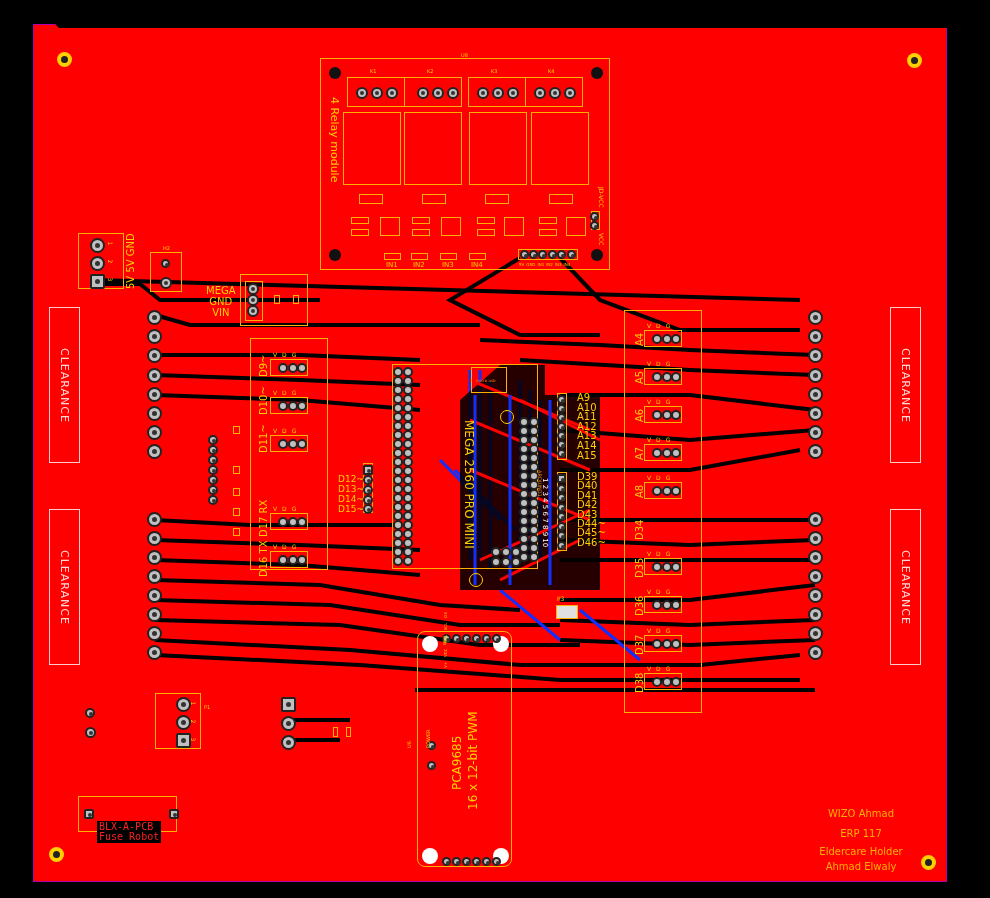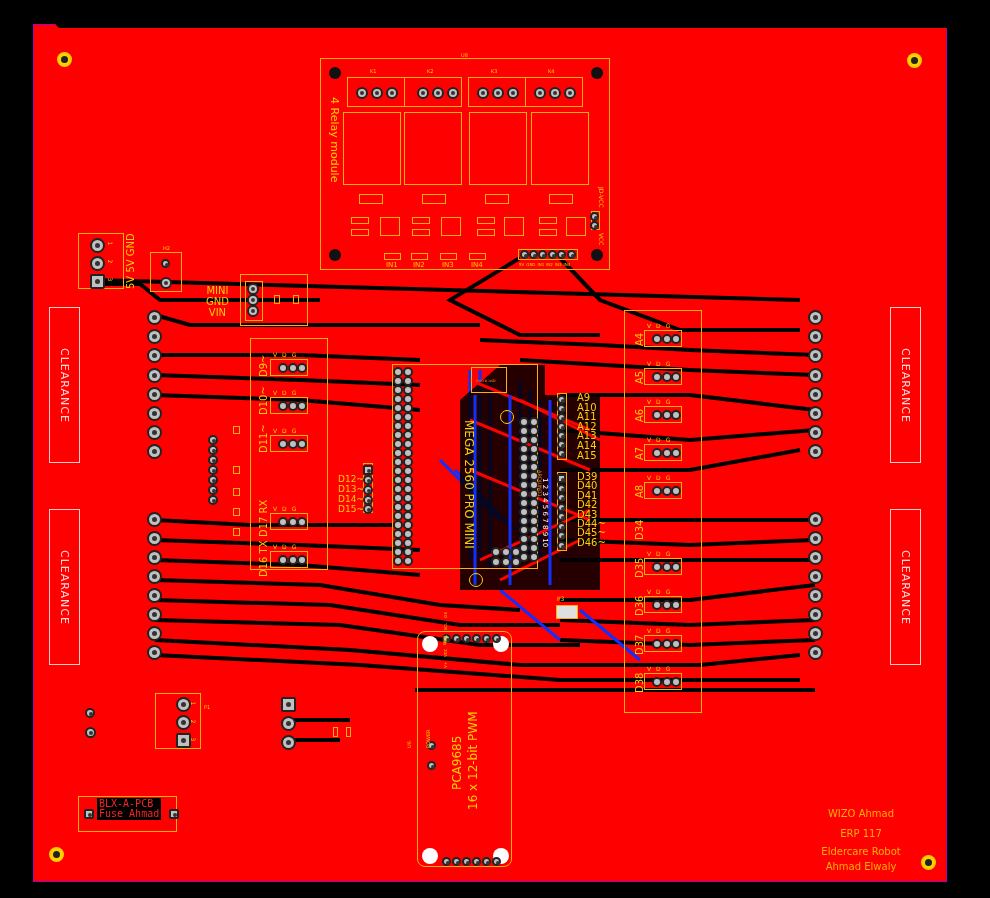--- a/index.html
+++ b/index.html
@@ -212,21 +212,21 @@
 
 <div class="silkbox" style="left:240px;top:274px;width:68px;height:52px">
   <div class="silkbox" style="left:4px;top:6px;width:18px;height:40px"></div>
   <div class="pad" style="left:6px;top:8px"></div>
   <div class="pad" style="left:6px;top:19px"></div>
   <div class="pad" style="left:6px;top:30px"></div>
   <div class="silkbox" style="left:33px;top:20px;width:6px;height:9px"></div>
   <div class="silkbox" style="left:52px;top:20px;width:6px;height:9px"></div>
 </div>
 <div class="abs silk" style="left:206px;top:285px;font-size:10px;line-height:11px;text-align:center">
-  <div>MINI</div>
+  <div>MEGA</div>
     <div>GND</div>
     <div>VIN</div>
 </div>
 
 <div class="clear" style="left:49px;top:307px;width:31px;height:156px">
     <span class="rot90">CLEARANCE</span>
   </div>
 <div class="clear" style="left:49px;top:509px;width:31px;height:156px">
     <span class="rot90">CLEARANCE</span>
   </div>
@@ -620,24 +620,24 @@
 
 <div class="pad padL" style="left:281px;top:697px;border-radius:2px"></div>
 <div class="pad padL" style="left:281px;top:716px"></div>
 <div class="pad padL" style="left:281px;top:735px"></div>
 <div class="silkbox" style="left:333px;top:727px;width:5px;height:10px"></div>
 <div class="silkbox" style="left:346px;top:727px;width:5px;height:10px"></div>
 
 <div class="silkbox" style="left:78px;top:796px;width:99px;height:36px">
   <div class="pad" style="left:5px;top:12px;border-radius:2px;width:10px;height:10px"></div>
   <div class="pad" style="left:90px;top:12px;border-radius:2px;width:10px;height:10px"></div>
-  <div class="fuse" style="left:18px;top:1px">
+  <div class="fuse" style="left:18px;top:24px">
     <div>BLX-A-PCB</div>
-    <div>Fuse Ahmad</div>
+    <div>Fuse Robot</div>
   </div>
 </div>
 
 <div class="abs credits" style="left:806px;top:808px;width:110px">
   <div style="margin-bottom:9px">WIZO Ahmad</div>
   <div style="margin-bottom:7px">ERP 117</div>
-  <div style="margin-bottom:4px">Eldercare Robot</div>
+  <div style="margin-bottom:4px">Eldercare Holder</div>
   <div>Ahmad Elwaly</div>
 </div>
 
 </body></html>

